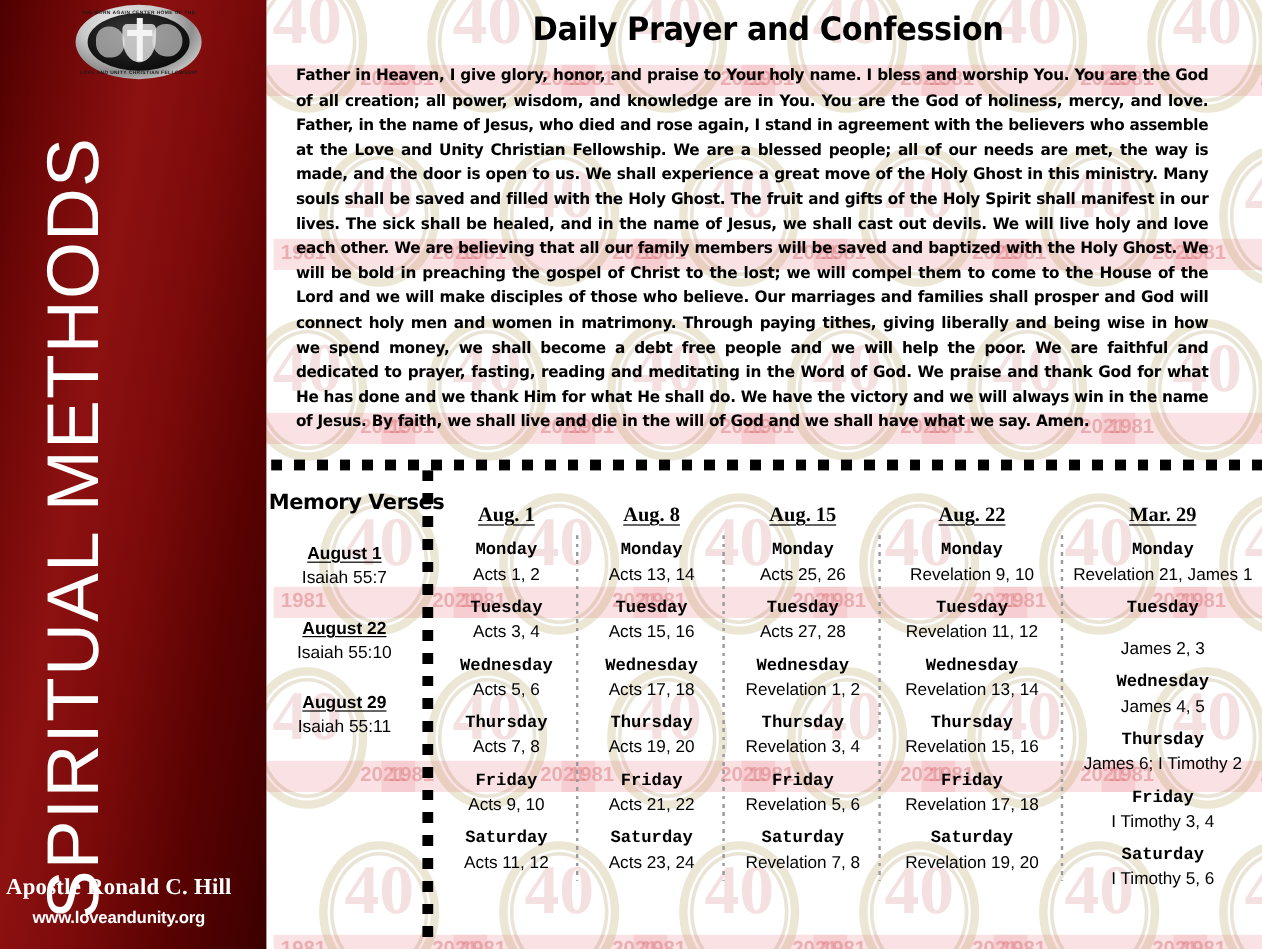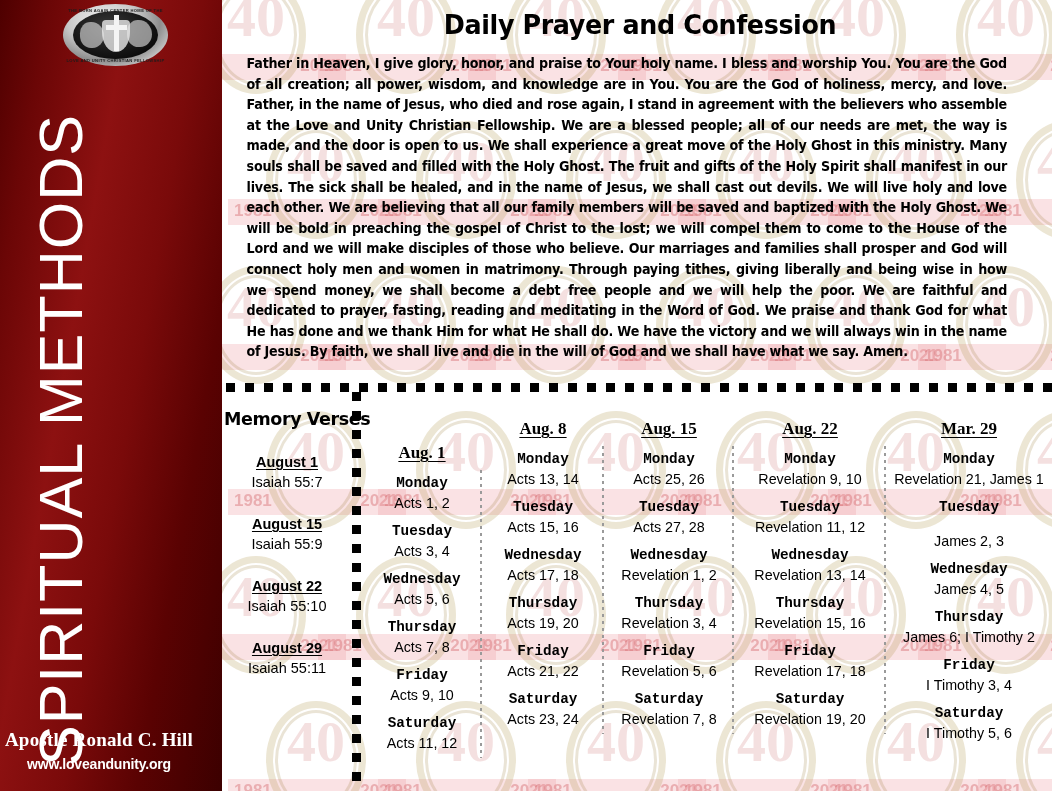--- a/index.html
+++ b/index.html
@@ -659,35 +659,31 @@
   <div id="h-divider"></div>
   <div id="v-divider"></div>
 
   <div id="memory-col">
     <div id="memory-heading">Memory Verses</div>
   <div class="mv-entry">
         <div class="mv-date">August 1</div>
         <div class="mv-ref">Isaiah 55:7</div>
       </div>
       <div class="mv-entry">
-        <div class="mv-date">August 15</div>
-        <div class="mv-ref">Isaiah 55:9</div>
-      </div>
-      <div class="mv-entry">
         <div class="mv-date">August 22</div>
         <div class="mv-ref">Isaiah 55:10</div>
       </div>
       <div class="mv-entry">
         <div class="mv-date">August 29</div>
         <div class="mv-ref">Isaiah 55:11</div>
       </div>
     </div>
 
   <div id="plan">
-      <div class="plan-col sep" style="width: 120px; margin-top: 24px;">
+      <div class="plan-col sep" style="width: 120px;">
         <div class="col-head">Aug. 1</div>
         <div class="day-entry">
           <div class="day-name">Monday</div>
           <div class="day-ref">Acts 1, 2</div>
         </div>
         <div class="day-entry">
           <div class="day-name">Tuesday</div>
           <div class="day-ref">Acts 3, 4</div>
         </div>
         <div class="day-entry">

